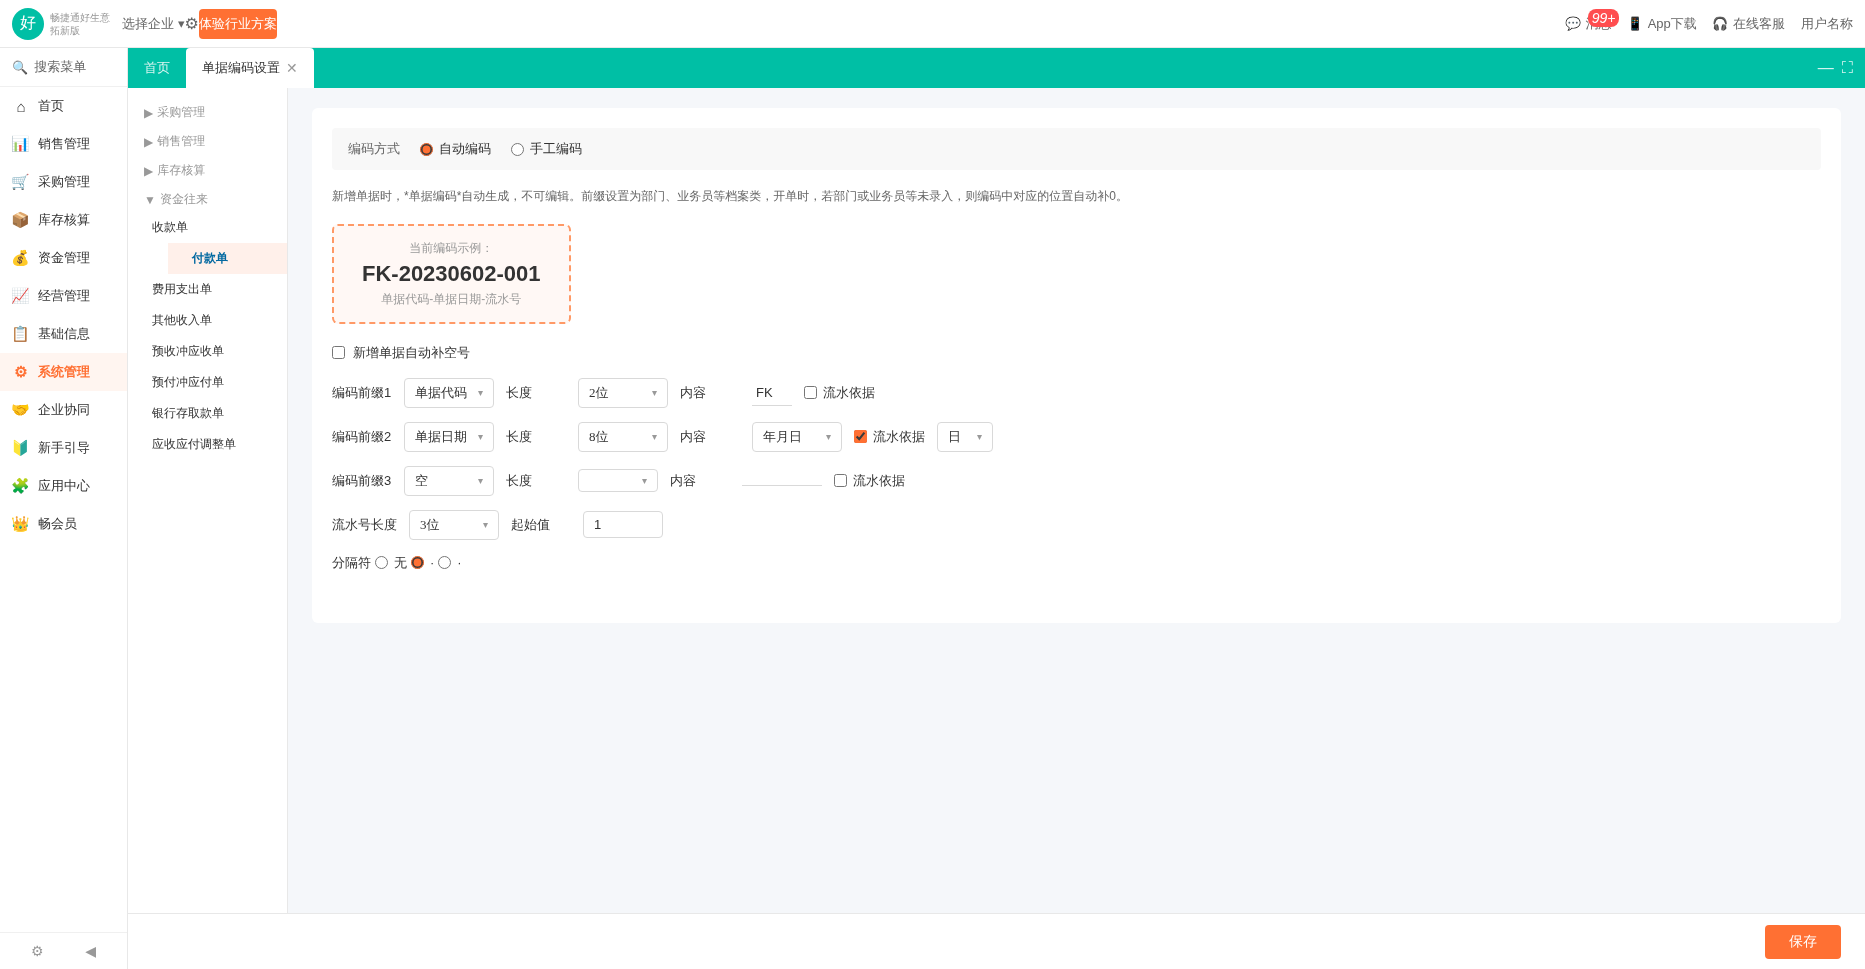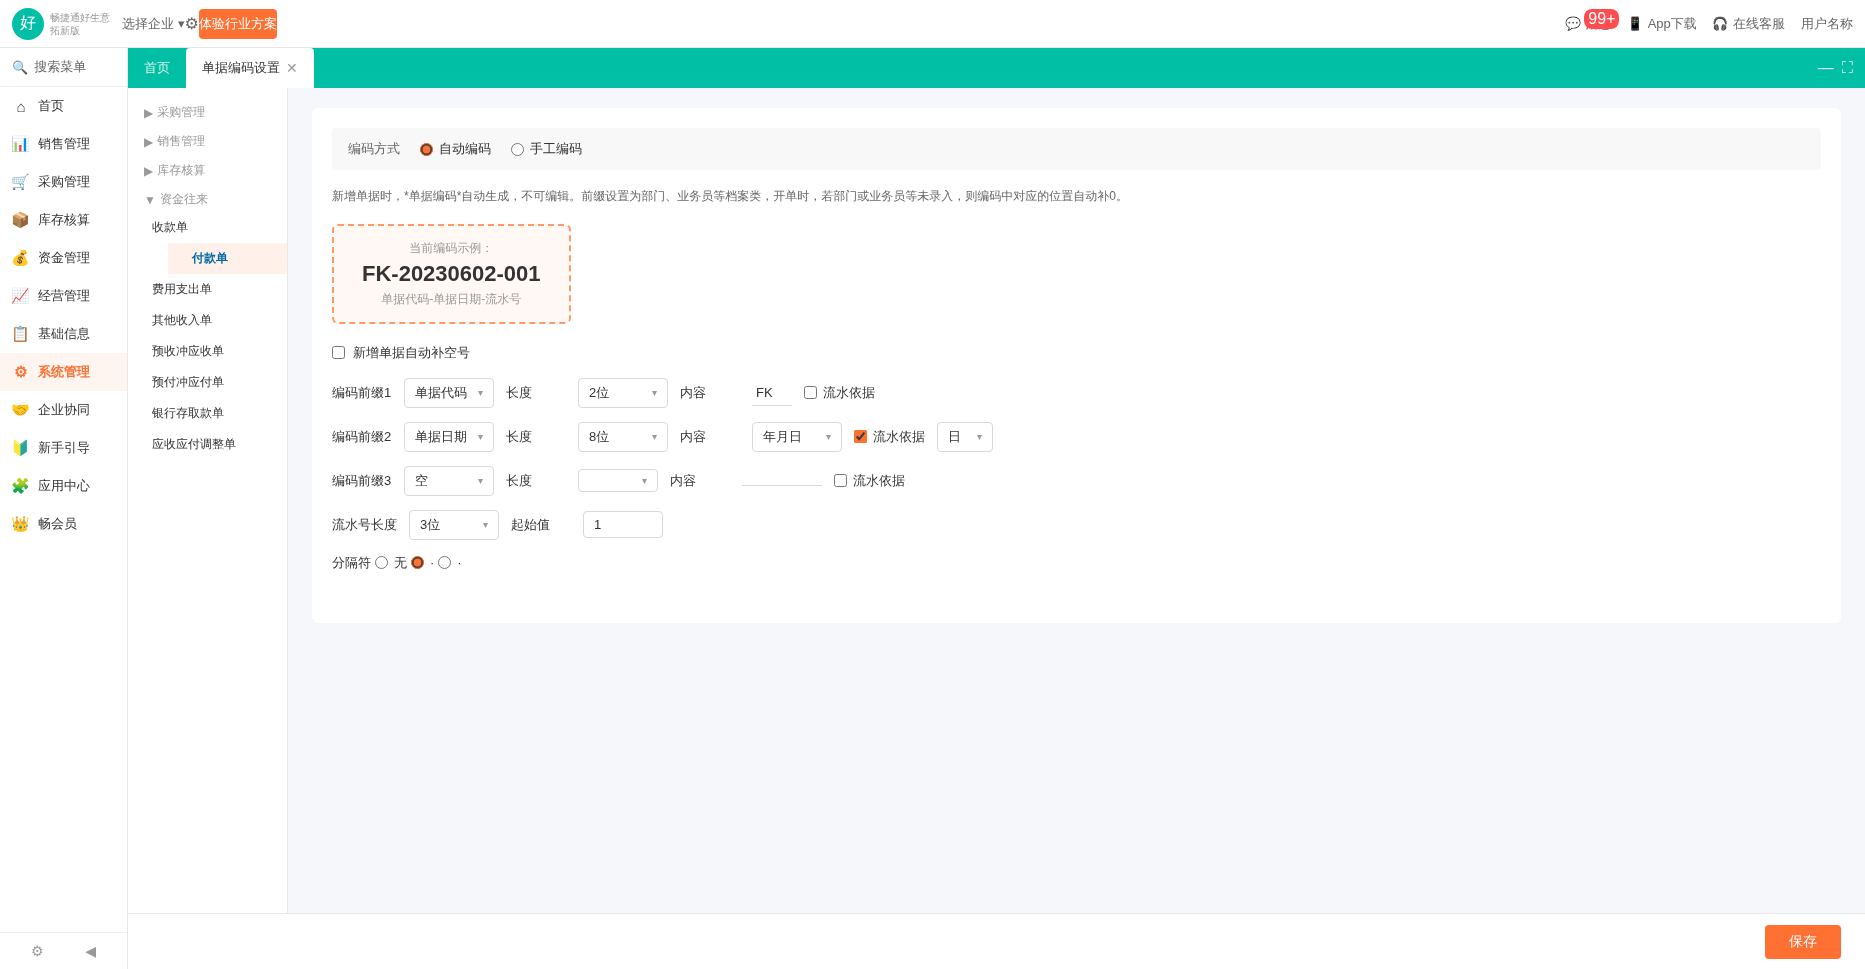--- a/index.html
+++ b/index.html
@@ -19,21 +19,21 @@
     .logo-area { display: flex; align-items: center; gap: 6px; }
     .logo-icon { width: 32px; height: 32px; background: #00bfa5; border-radius: 50%; display: flex; align-items: center; justify-content: center; color: #fff; font-size: 16px; }
     .logo-text { font-size: 12px; color: #00bfa5; line-height: 1.3; }
     .logo-text span { display: block; font-size: 10px; color: #999; }
     .top-bar-center { display: flex; align-items: center; }
     .dropdown-btn { display: flex; align-items: center; gap: 4px; color: #666; cursor: pointer; font-size: 13px; }
     .settings-icon { color: #666; cursor: pointer; font-size: 16px; }
     .trial-btn { background: #ff7033; color: #fff; border: none; border-radius: 4px; padding: 6px 0; cursor: pointer; font-size: 13px; }
     .top-bar-right { display: flex; align-items: center; gap: 16px; color: #666; font-size: 13px; }
     .msg-badge { position: relative; display: flex; align-items: center; gap: 4px; cursor: pointer; }
-    .badge { background: #ff4d4f; color: #fff; font-size: 16px; border-radius: 8px; padding: 1px 4px; position: absolute; top: -6px; right: -8px; }
+    .badge { background: #ff4d4f; color: #fff; font-size: 14px; border-radius: 8px; padding: 1px 4px; position: absolute; top: -6px; right: -8px; font-style: italic; }
     .top-right-item { display: flex; align-items: center; gap: 4px; cursor: pointer; color: #666; }
 
     
     .main-layout { display: flex; height: calc(969px - 48px); }
 
     
     .sidebar {
       width: 128px;
       background: #fff;
       border-right: 1px solid #e8e8e8;
@@ -122,21 +122,21 @@
     .example-desc { font-size: 12px; color: #999; margin-top: 4px; }
 
     
     .auto-fill-row { display: flex; align-items: center; gap: 8px; margin-bottom: 16px; font-size: 13px; color: #333; }
     .auto-fill-row input[type=checkbox] { accent-color: #ff7033; }
 
     
     .form-row { display: flex; align-items: center; gap: 12px; margin-bottom: 14px; flex-wrap: wrap; }
     .form-label { font-size: 13px; color: #333; min-width: 60px; }
     .form-select {
-      border: 1px solid #d9d9d9; border-radius: 4px; padding: 5px 10px; font-size: 13px; background: #fff; cursor: pointer; display: flex; align-items: center; gap: 6px; min-width: 90px; justify-content: space-between;
+      border: 1px solid #d9d9d9; border-radius: 4px; padding: 5px 10px; font-size: 13px; background: #fff; cursor: pointer; display: flex; align-items: center; gap: 6px; min-width: 90px; justify-content: space-between; font-family: Liberation Serif, serif;
     }
     .form-select .arrow { font-size: 10px; color: #999; }
     .form-input-text { border: 1px solid #d9d9d9; border-radius: 4px; padding: 5px 10px; font-size: 13px; background: #fff; min-width: 60px; text-align: center; color: #ccc; }
     .form-content-value { border: none; border-bottom: 1px solid #d9d9d9; padding: 5px 4px; font-size: 13px; min-width: 40px; background: transparent; }
     .checkbox-item { display: flex; align-items: center; gap: 6px; font-size: 13px; }
     .checkbox-item input[type=checkbox] { accent-color: #ff7033; }
 
     
     .sep-row { display: flex; align-items: center; gap: 4px; margin-bottom: 31px; }
     .sep-label { font-size: 13px; color: #333; }

